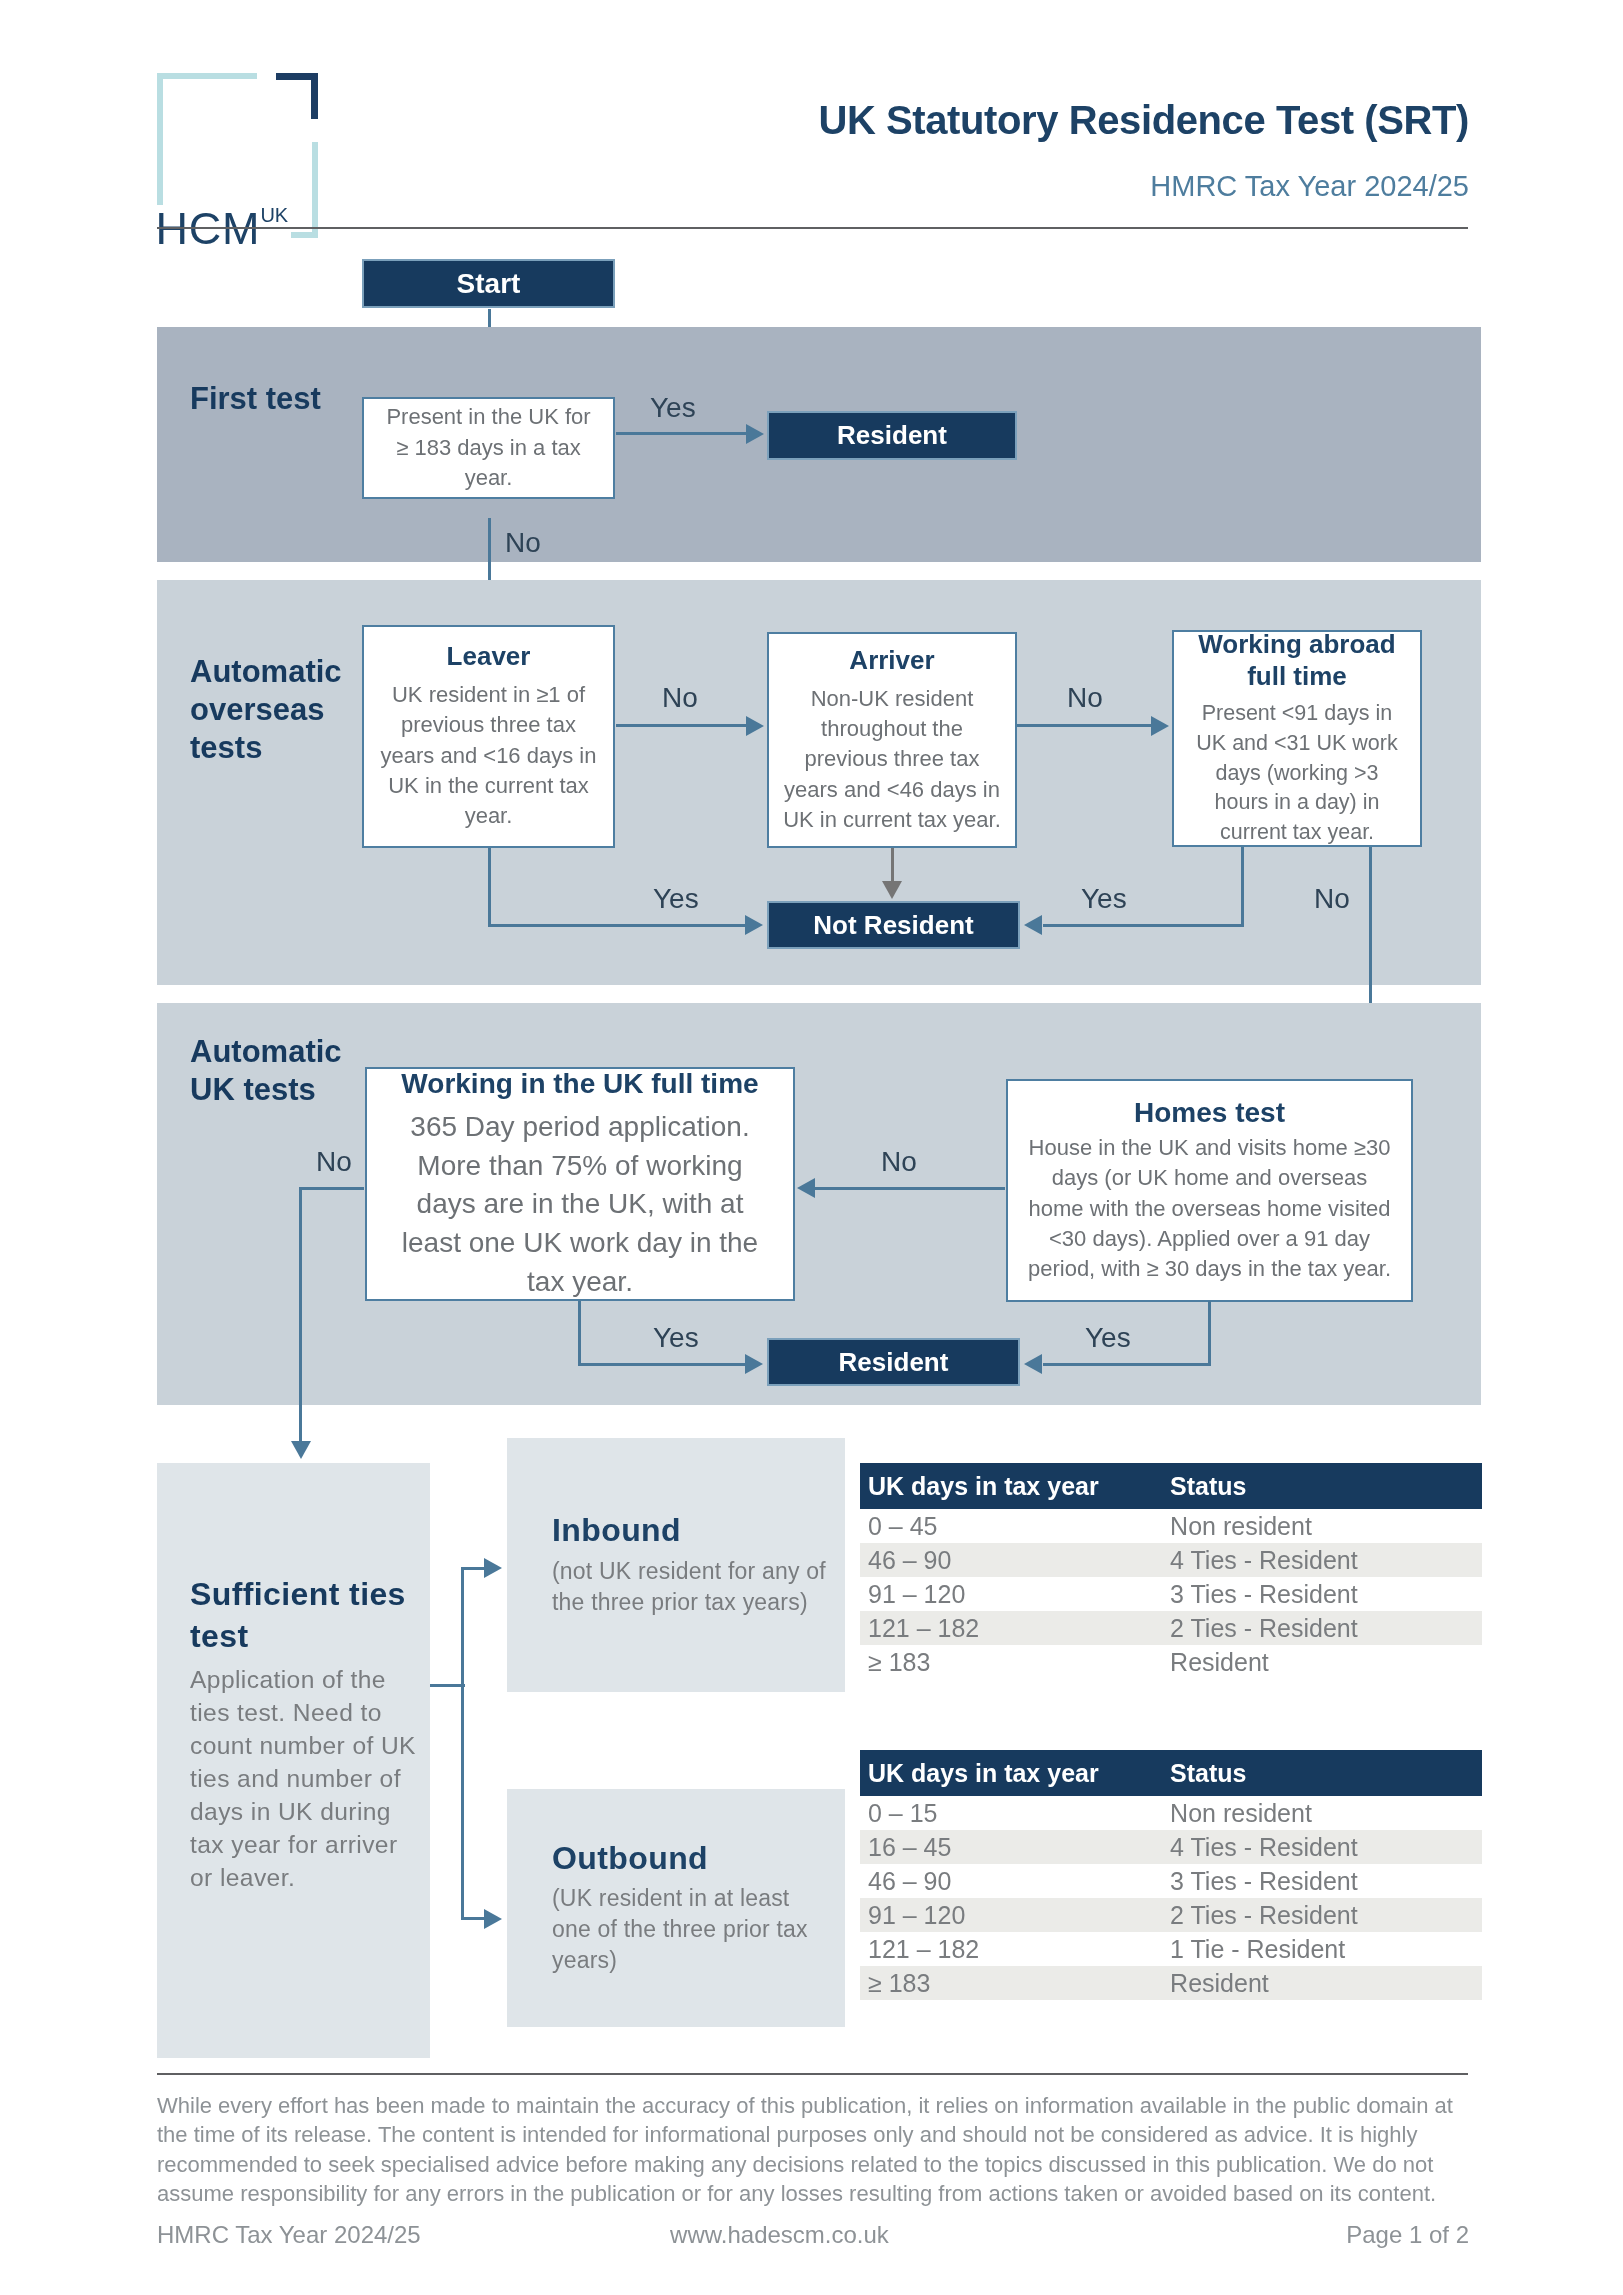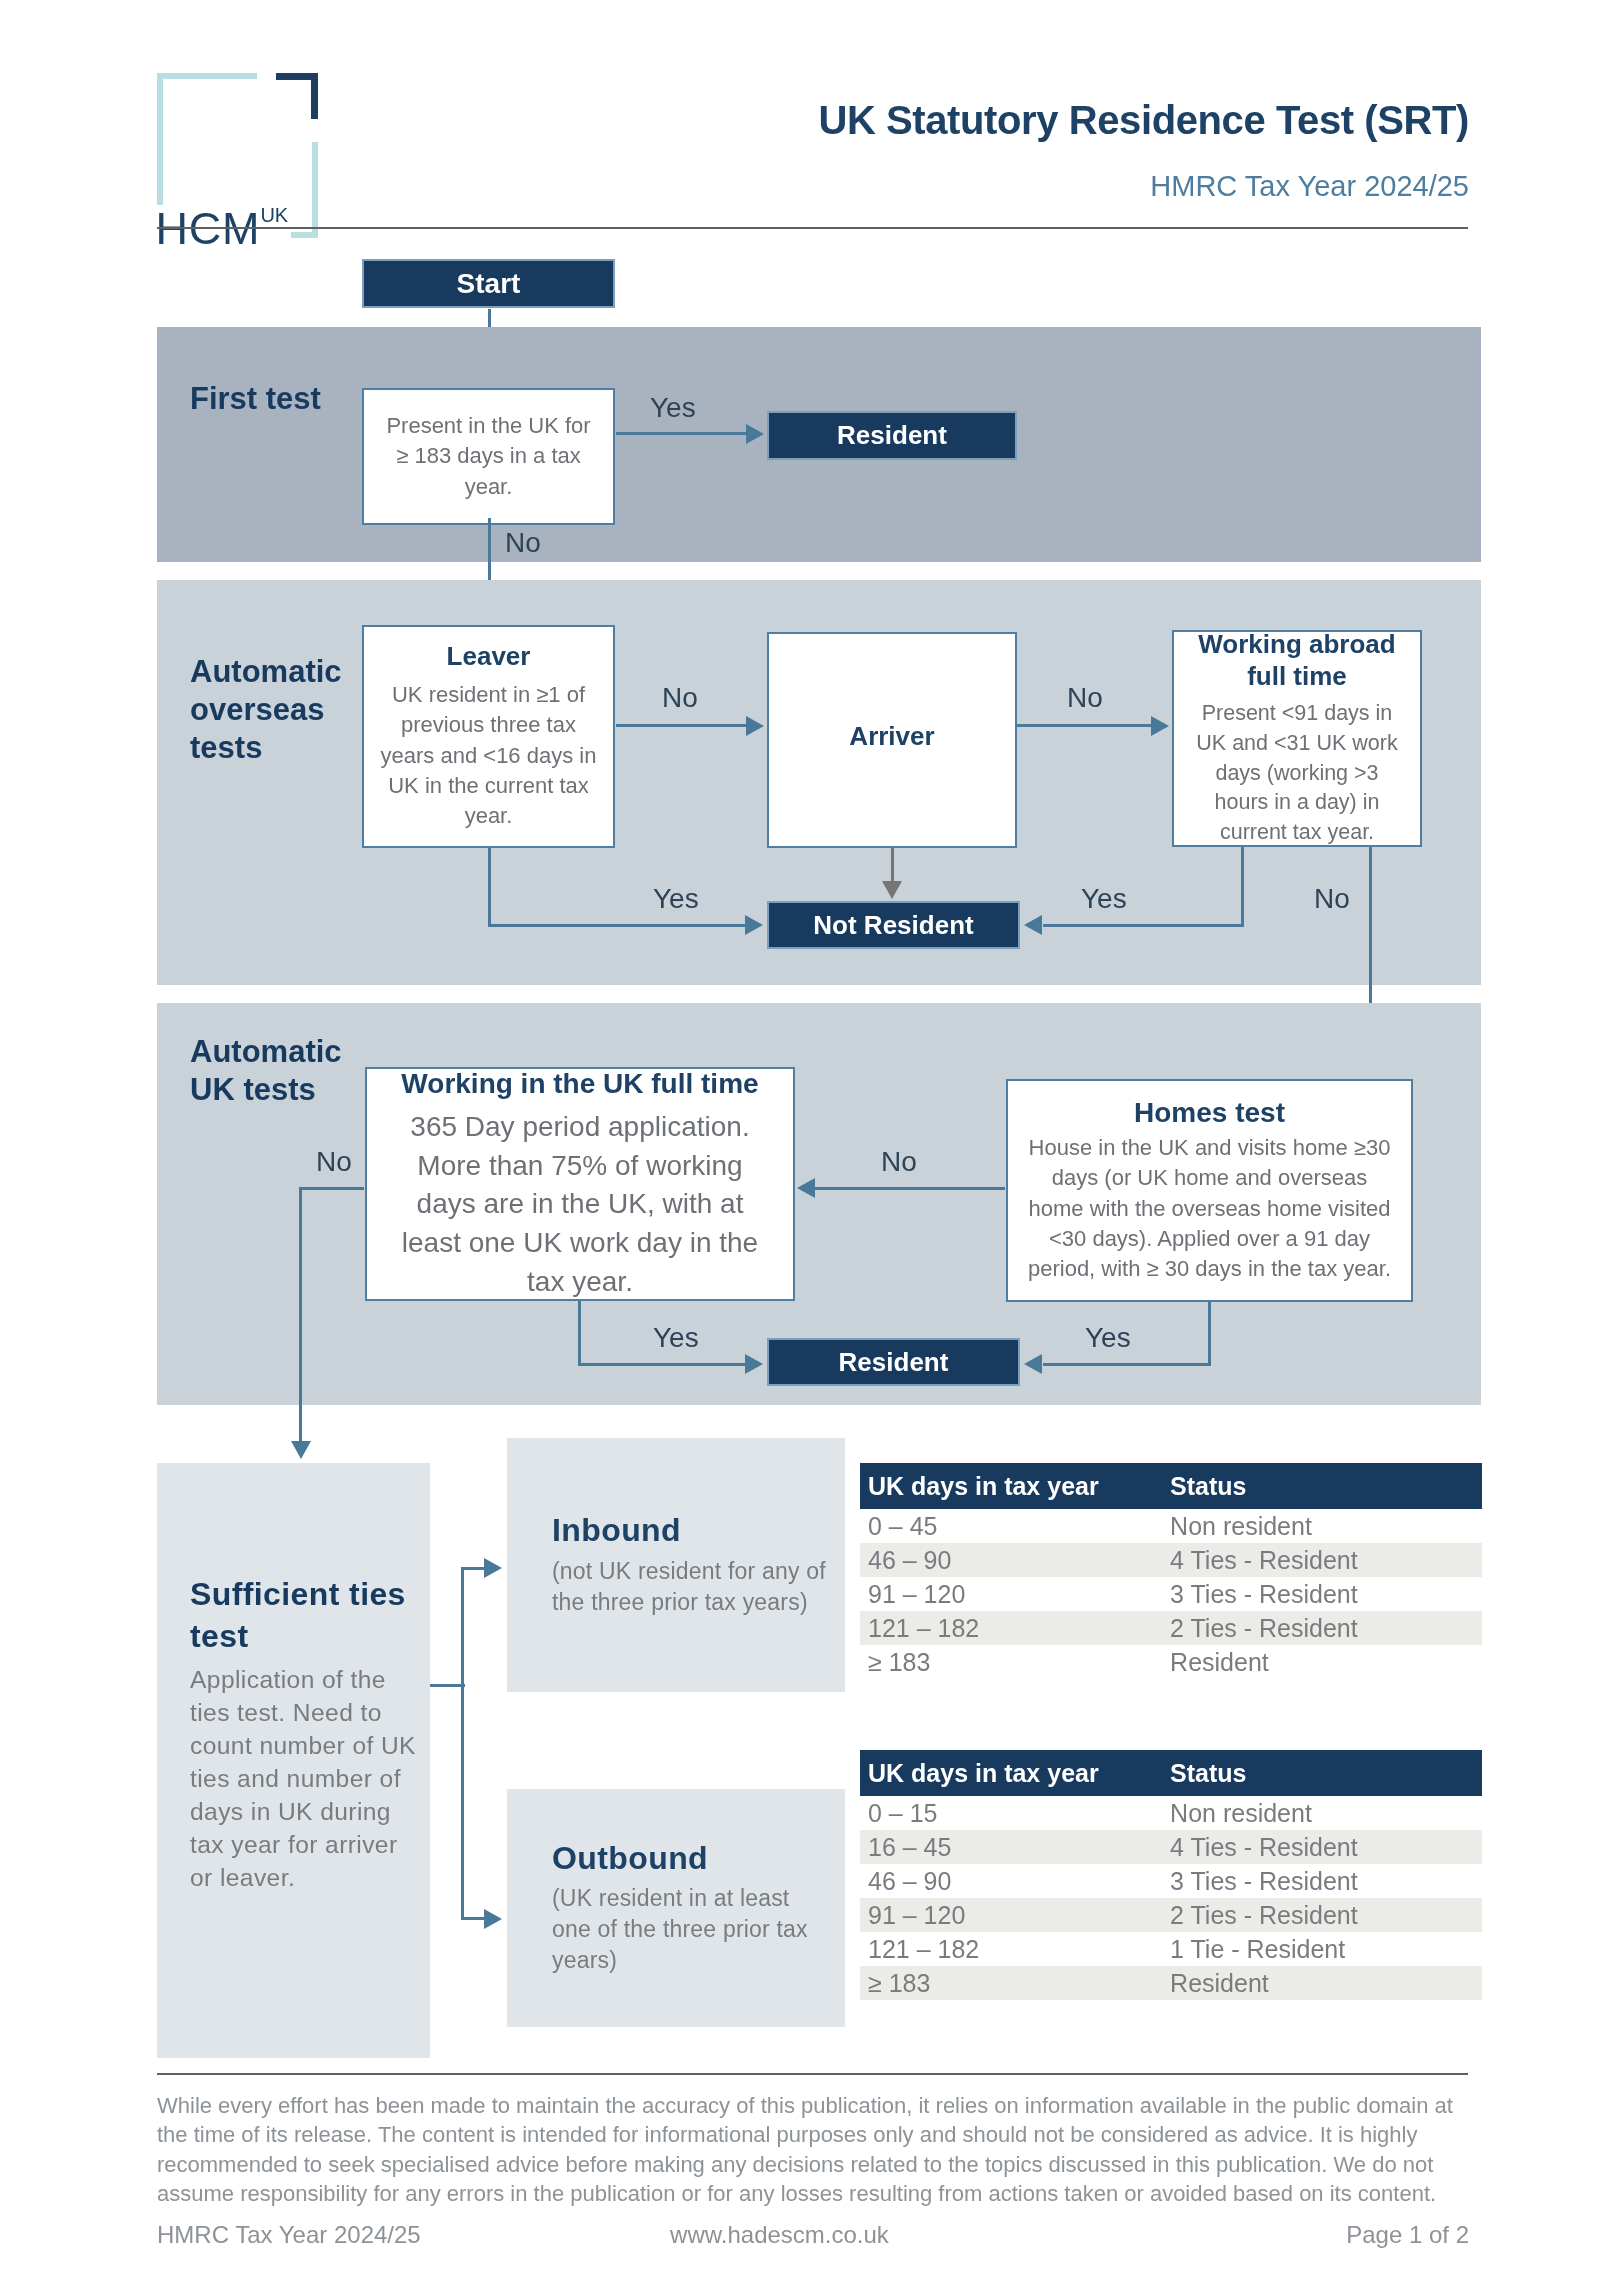--- a/index.html
+++ b/index.html
@@ -96,21 +96,21 @@
 
   <div class="dbox" style="left:362px;top:259px;width:253px;height:49px;font-size:28px;">
       <span>Start</span>
     </div>
   <div class="vl" style="left:488px;top:309px;height:60px;"></div>
   <div class="arr arr-d" style="left:479px;top:364px;"></div>
 
   <div class="band band1"></div>
   <div class="section-label" style="left:190px;top:380px;">First test</div>
 
-  <div class="fbox" style="left:362px;top:388px;width:253px;height:137px;">
+  <div class="fbox" style="left:362px;top:397px;width:253px;height:102px;">
     <div class="bbody">Present in the UK for ≥ 183 days in a tax year.</div>
   </div>
 
   <div class="hl" style="left:616px;top:432px;width:132px;"></div>
   <div class="arr arr-r" style="left:746px;top:424px;"></div>
   <div class="edge-label" style="left:650px;top:392px;">Yes</div>
   <div class="dbox" style="left:767px;top:411px;width:250px;height:49px;">
       <span>Resident</span>
     </div>
 
@@ -125,20 +125,21 @@
     <div class="btitle">Leaver</div>
     <div class="bbody">UK resident in ≥1 of previous three tax years and &lt;16 days in UK in the current tax year.</div>
   </div>
 
   <div class="hl" style="left:616px;top:724px;width:132px;"></div>
   <div class="arr arr-r" style="left:746px;top:716px;"></div>
   <div class="edge-label" style="left:662px;top:682px;">No</div>
 
   <div class="fbox" style="left:767px;top:632px;width:250px;height:216px;">
     <div class="btitle">Arriver</div>
+    <div class="bbody">Non-UK resident throughout the previous three tax years and &lt;46 days in UK in current tax year.</div>
   </div>
 
   <div class="hl" style="left:1017px;top:724px;width:135px;"></div>
   <div class="arr arr-r" style="left:1151px;top:716px;"></div>
   <div class="edge-label" style="left:1067px;top:682px;">No</div>
 
   <div class="fbox" style="left:1172px;top:630px;width:250px;height:217px;">
     <div class="btitle">Working abroad full time</div>
     <div class="bbody" style="font-size:21.5px;">Present &lt;91 days in UK and &lt;31 UK work days (working &gt;3 hours in a day) in current tax year.</div>
   </div>

